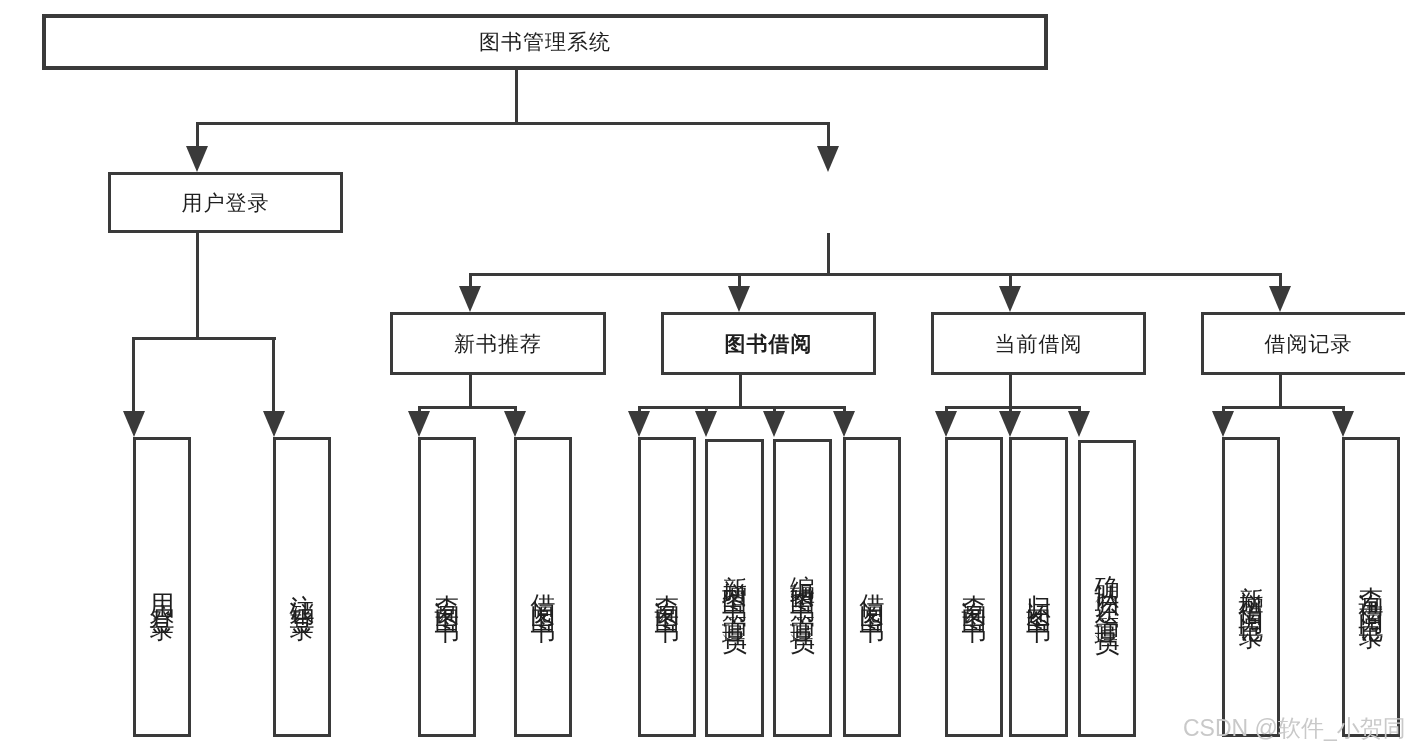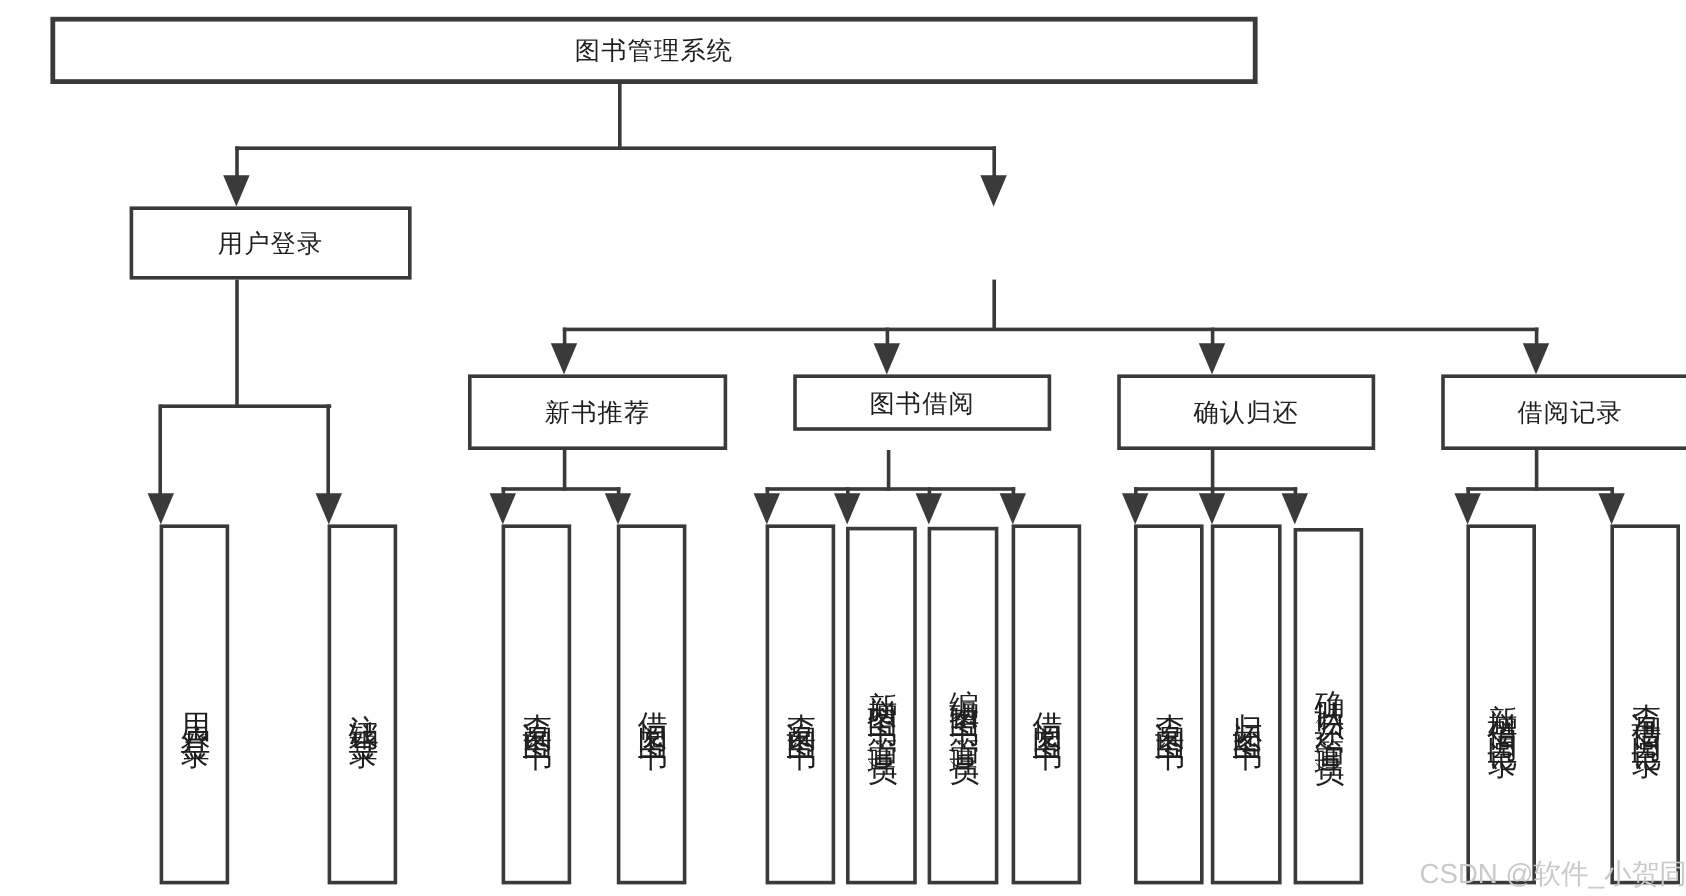--- a/index.html
+++ b/index.html
@@ -90,22 +90,22 @@
   <div class="line" style="left:469px; top:273px; width:3px; height:16px;"></div>
   <div class="line" style="left:738px; top:273px; width:3px; height:16px;"></div>
   <div class="line" style="left:1009px; top:273px; width:3px; height:16px;"></div>
   <div class="line" style="left:1279px; top:273px; width:3px; height:16px;"></div>
   <div class="arrow" style="left:459px; top:286px;"></div>
   <div class="arrow" style="left:728px; top:286px;"></div>
   <div class="arrow" style="left:999px; top:286px;"></div>
   <div class="arrow" style="left:1269px; top:286px;"></div>
 
   <div class="box" style="left:362px; top:312px; width:216px; height:63px;">新书推荐</div>
-  <div class="box" style="left:633px; top:312px; width:215px; height:47px;">图书借阅</div>
-  <div class="box" style="left:903px; top:312px; width:215px; height:63px;">确认归还</div>
+  <div class="box" style="left:633px; top:312px; width:215px; height:63px;font-weight:bold;">图书借阅</div>
+  <div class="box" style="left:903px; top:312px; width:215px; height:63px;">当前借阅</div>
   <div class="box" style="left:1173px; top:312px; width:215px; height:63px;">借阅记录</div>
 
   <div class="line" style="left:469px; top:375px; width:3px; height:34px;"></div>
   <div class="line" style="left:418px; top:406px; width:99px; height:3px;"></div>
   <div class="line" style="left:418px; top:406px; width:3px; height:10px;"></div>
   <div class="line" style="left:514px; top:406px; width:3px; height:10px;"></div>
   <div class="arrow" style="left:408px; top:411px;"></div>
   <div class="arrow" style="left:504px; top:411px;"></div>
 
   <div class="line" style="left:739px; top:375px; width:3px; height:34px;"></div>

